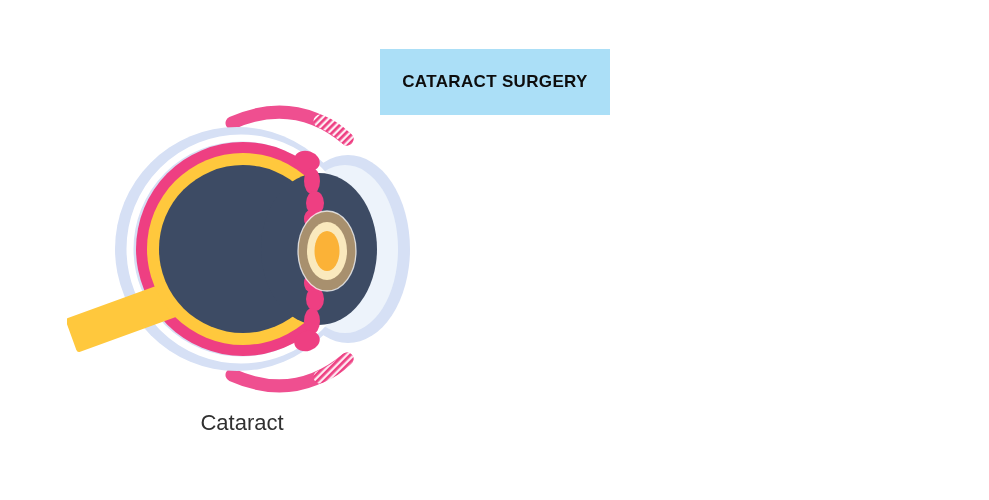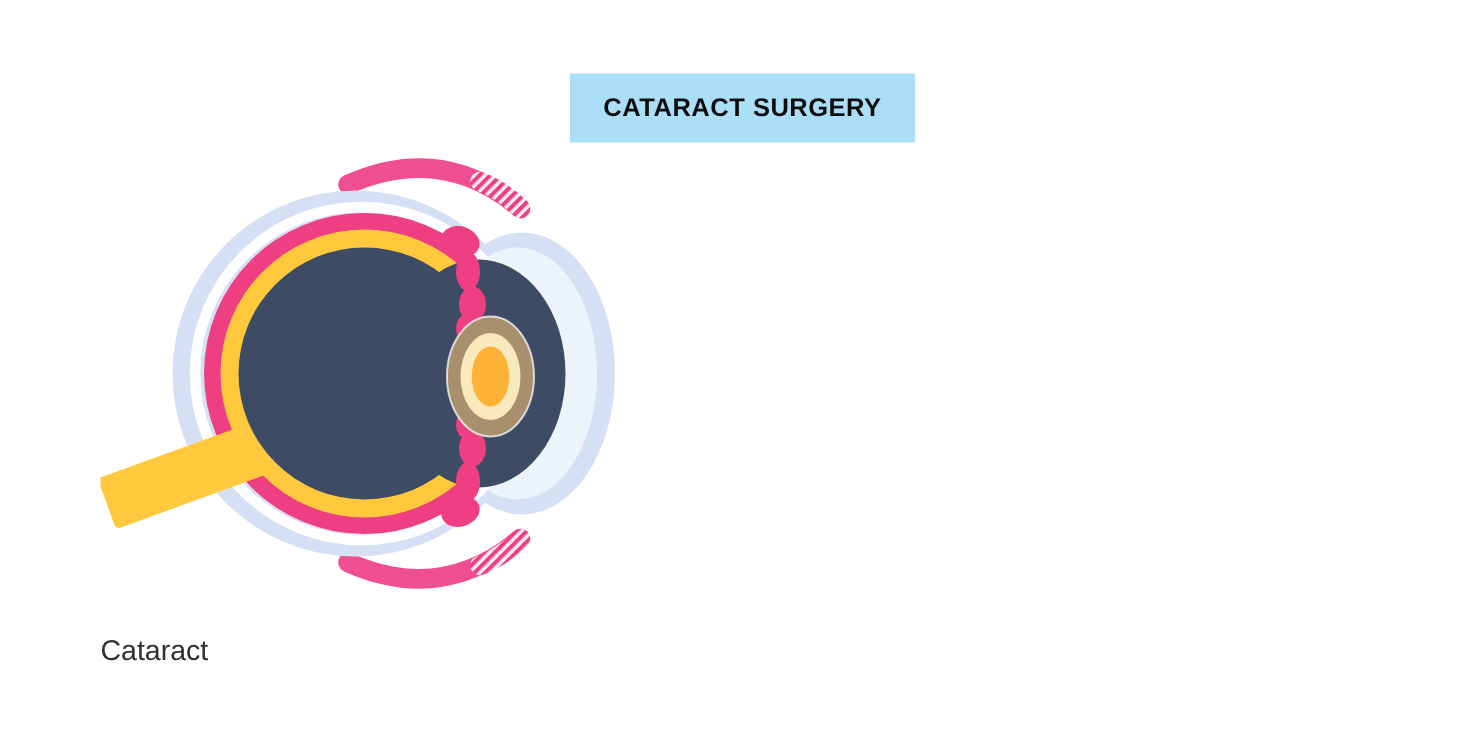--- a/index.html
+++ b/index.html
@@ -4,37 +4,37 @@
 <style>
   html,body{margin:0;padding:0;}
   body{
     width:989px;height:500px;background:#ffffff;overflow:hidden;position:relative;
     font-family:"Liberation Sans", sans-serif;
   }
   .canvas{position:absolute;inset:0;background:#ffffff;}
 
   
   .title-box{
-    position:absolute;left:380px;top:49px;width:230px;height:46px;
+    position:absolute;left:380px;top:49px;width:230px;height:66px;
     background:var(--title-bg,#abdff7);
     display:flex;align-items:center;justify-content:center;
   }
   .title-box span{
     color:var(--title-text,#0d0d0d);
     font-size:17px;font-weight:700;letter-spacing:.02em;white-space:nowrap;
   }
 
   
   figure.panel{position:absolute;margin:0;width:350px;top:99px;}
   figure.panel.left{left:67px;}
   figure.panel.right{left:522px;}
   figure.panel svg.eye-svg{display:block;width:350px;height:310px;}
   figcaption{
-    margin-top:15px;
-    color:var(--label-text,#303030);font-size:19px;font-weight:400;
+    margin-top:1px;text-align:center;
+    color:var(--label-text,#303030);font-size:22px;font-weight:400;
   }
 
   
   .f-lav    {fill:var(--sclera-lavender,#d6e0f5);}
   .f-cornea {fill:var(--cornea-light,#edf3fb);}
   .f-pink   {fill:var(--choroid-pink,#ee3f82);}
   .f-yellow {fill:var(--retina-yellow,#ffc83d);}
   .f-navy   {fill:var(--vitreous-navy,#3d4b64);}
   .f-tan    {fill:var(--cataract-tan,#a8906e);}
   .f-cream  {fill:var(--cataract-cream,#fae9bd);}

